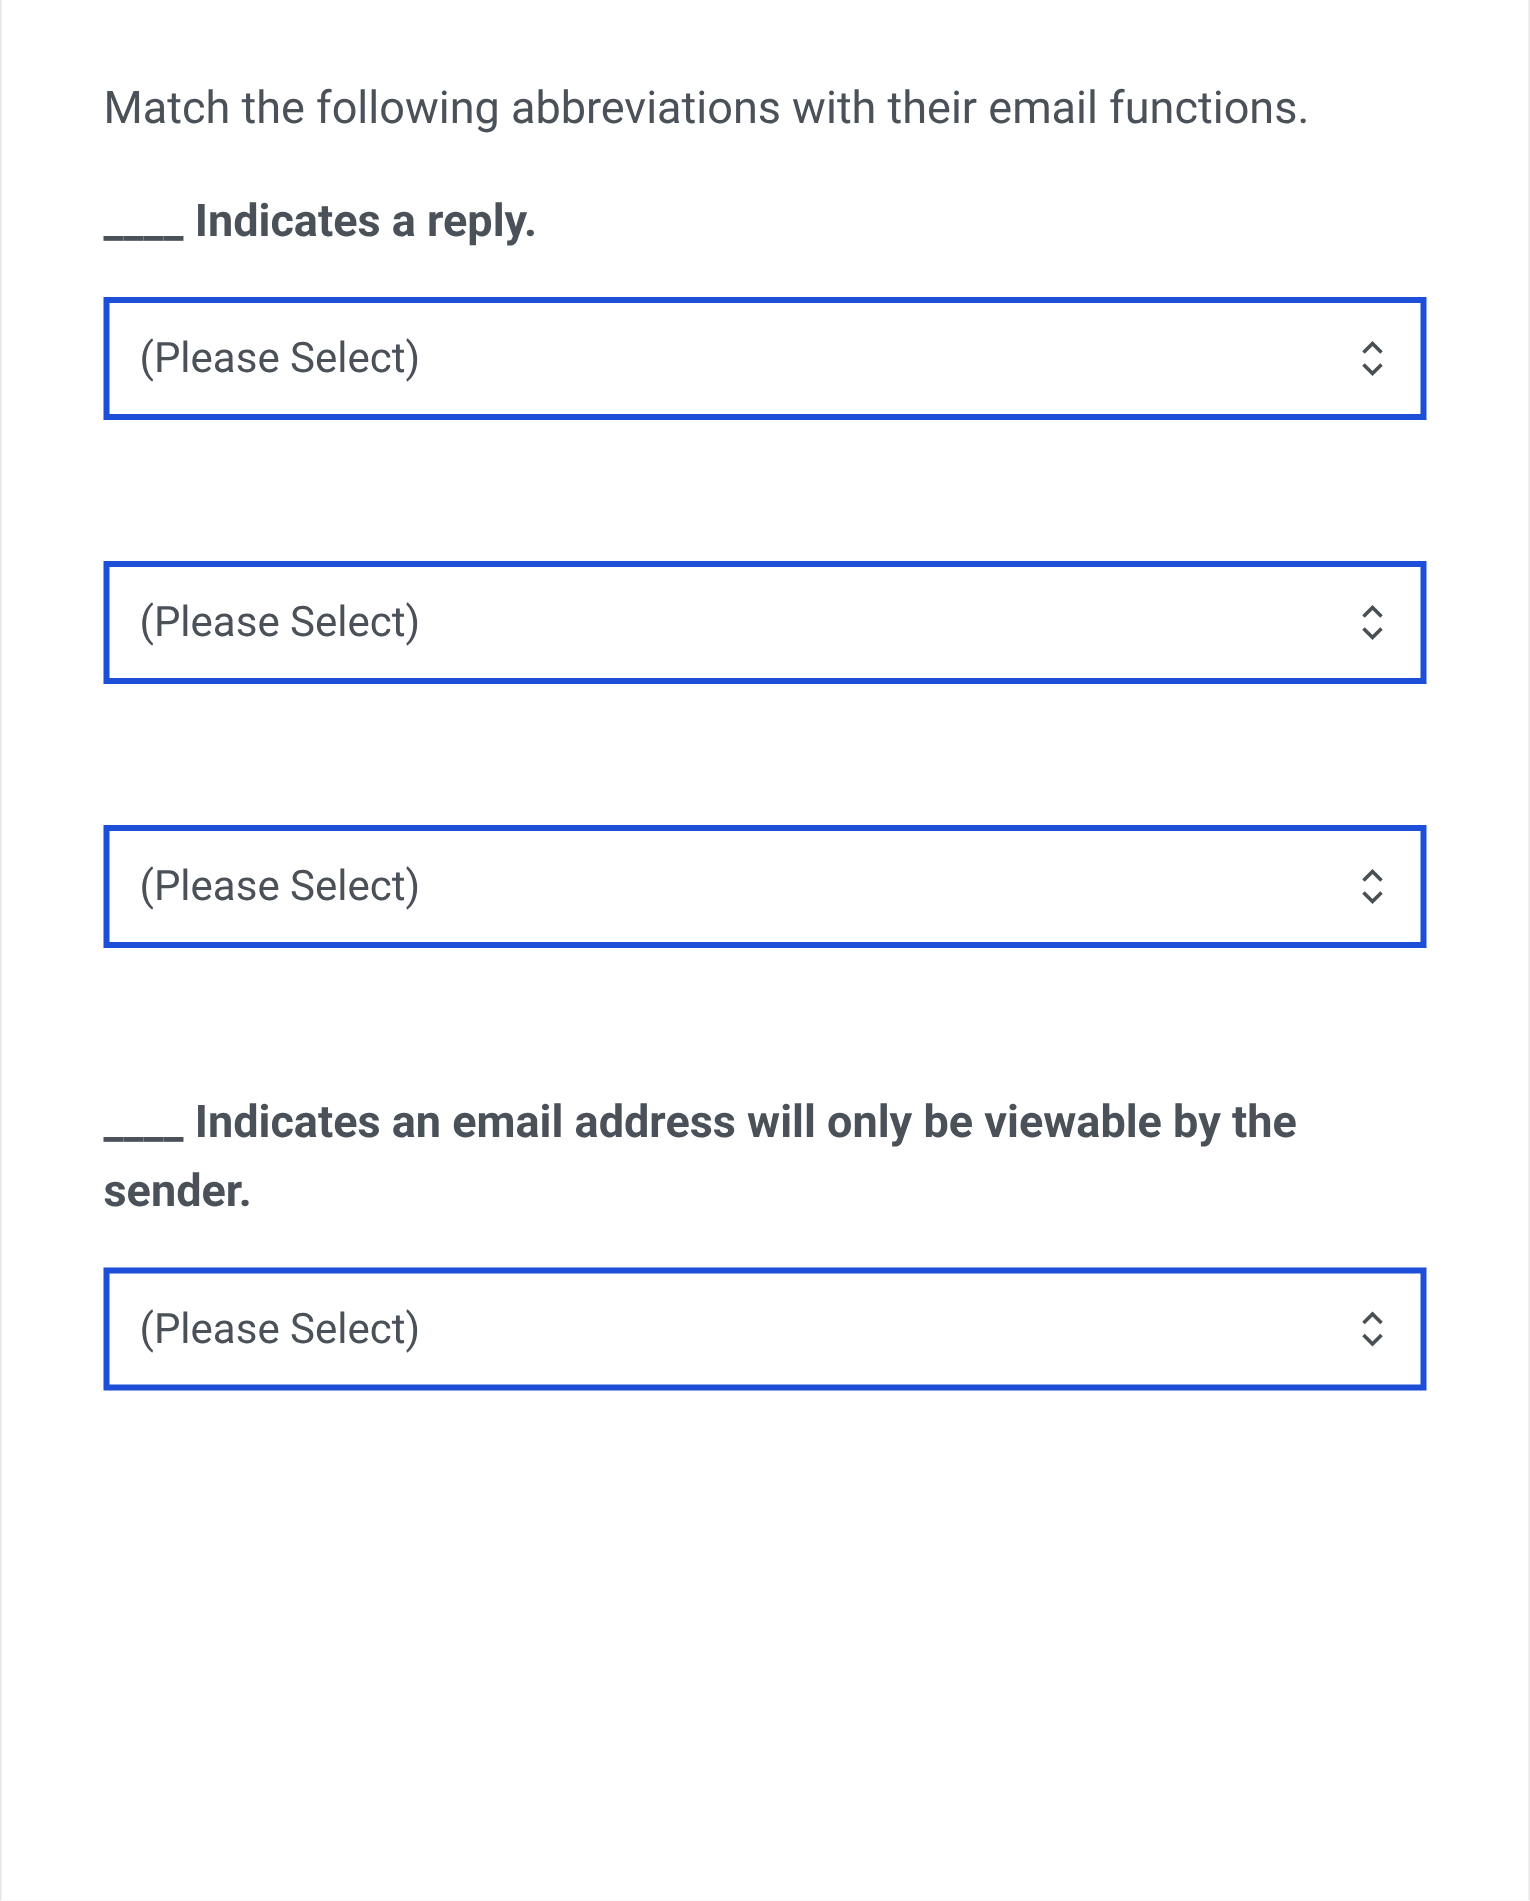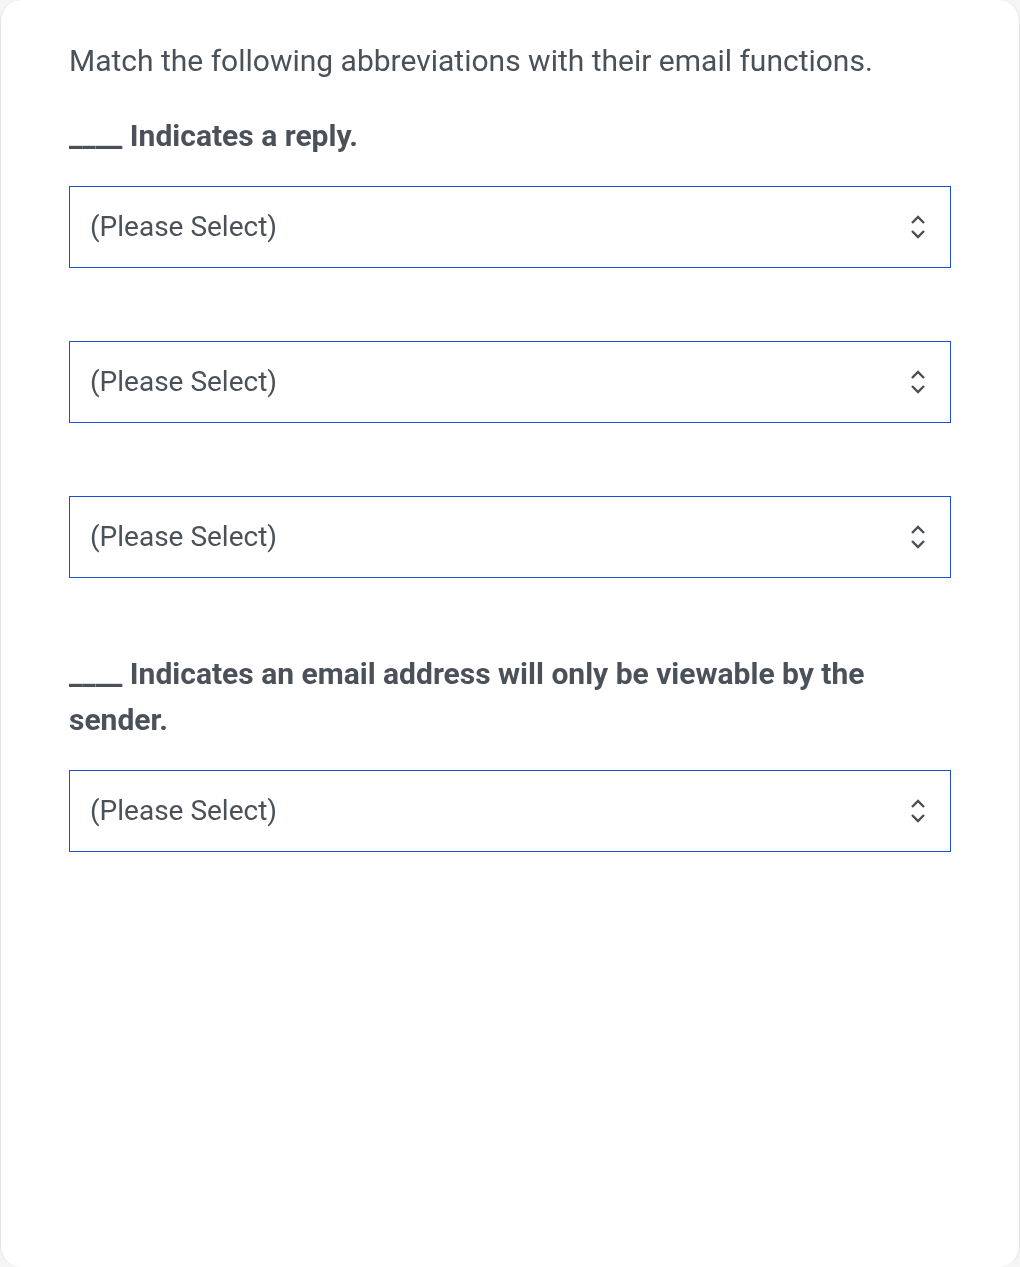--- a/index.html
+++ b/index.html
@@ -8,50 +8,49 @@
     padding: 0;
     background: #f5f5f5;
     font-family: -apple-system, BlinkMacSystemFont, "Segoe UI", Roboto, "Helvetica Neue", Arial, sans-serif;
     color: #4a5159;
   }
   .page {
     width: 1020px;
     min-height: 1267px;
     background: #fff;
     margin: 0 auto;
-    padding: 38px 68px 60px 68px;
+    padding: 50px 68px 60px 68px;
     border-left: 1px solid #e5e5e5;
     border-right: 1px solid #e5e5e5;
-    border-radius: 21px;
   }
   .instructions {
     font-size: 30px;
     line-height: 1.5;
     font-weight: 400;
     color: #4a5159;
     margin: 0 0 30px 0;
   }
   .question-block {
-    margin-bottom: 73px;
+    margin-bottom: 94px;
   }
   .question-block:last-child {
     margin-bottom: 40px;
     margin-top: 20px;
   }
   .prompt {
     font-size: 30px;
     line-height: 1.55;
     font-weight: 700;
     color: #4a5159;
     margin: 0 0 26px 0;
   }
   .select-wrap {
     position: relative;
     width: 100%;
-    border: 1px solid #1d4ed8;
+    border: 4px solid #1d4ed8;
     background: #fff;
     height: 82px;
     display: flex;
     align-items: center;
     padding: 0 20px;
     cursor: pointer;
   }
   .select-text {
     font-size: 28px;
     color: #4a5159;

